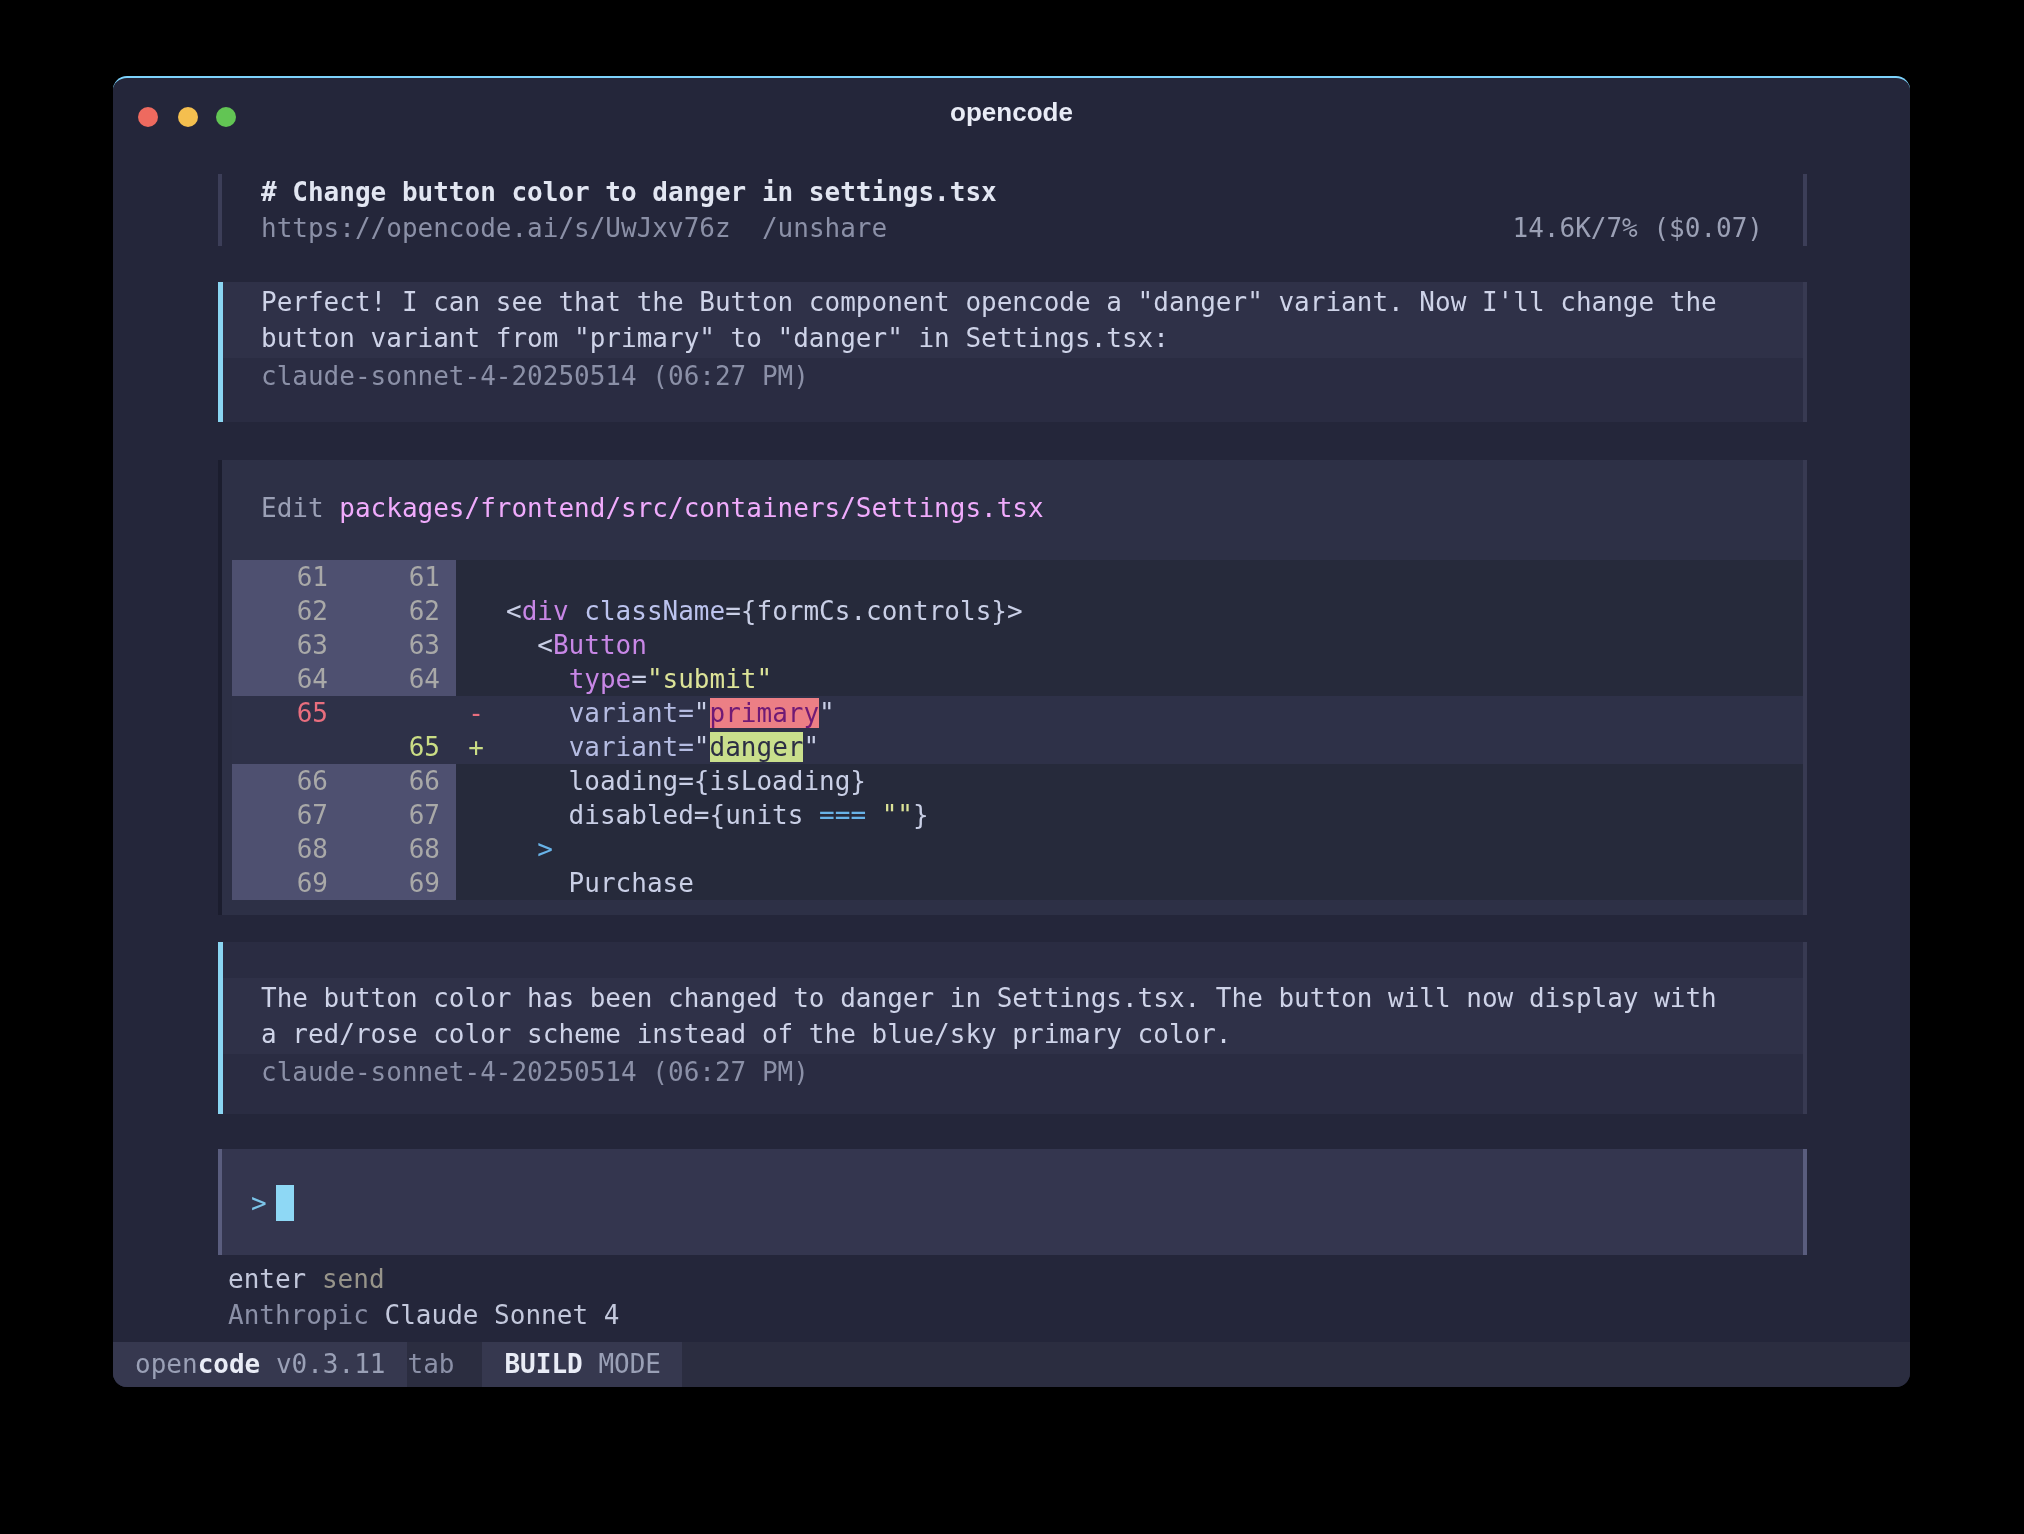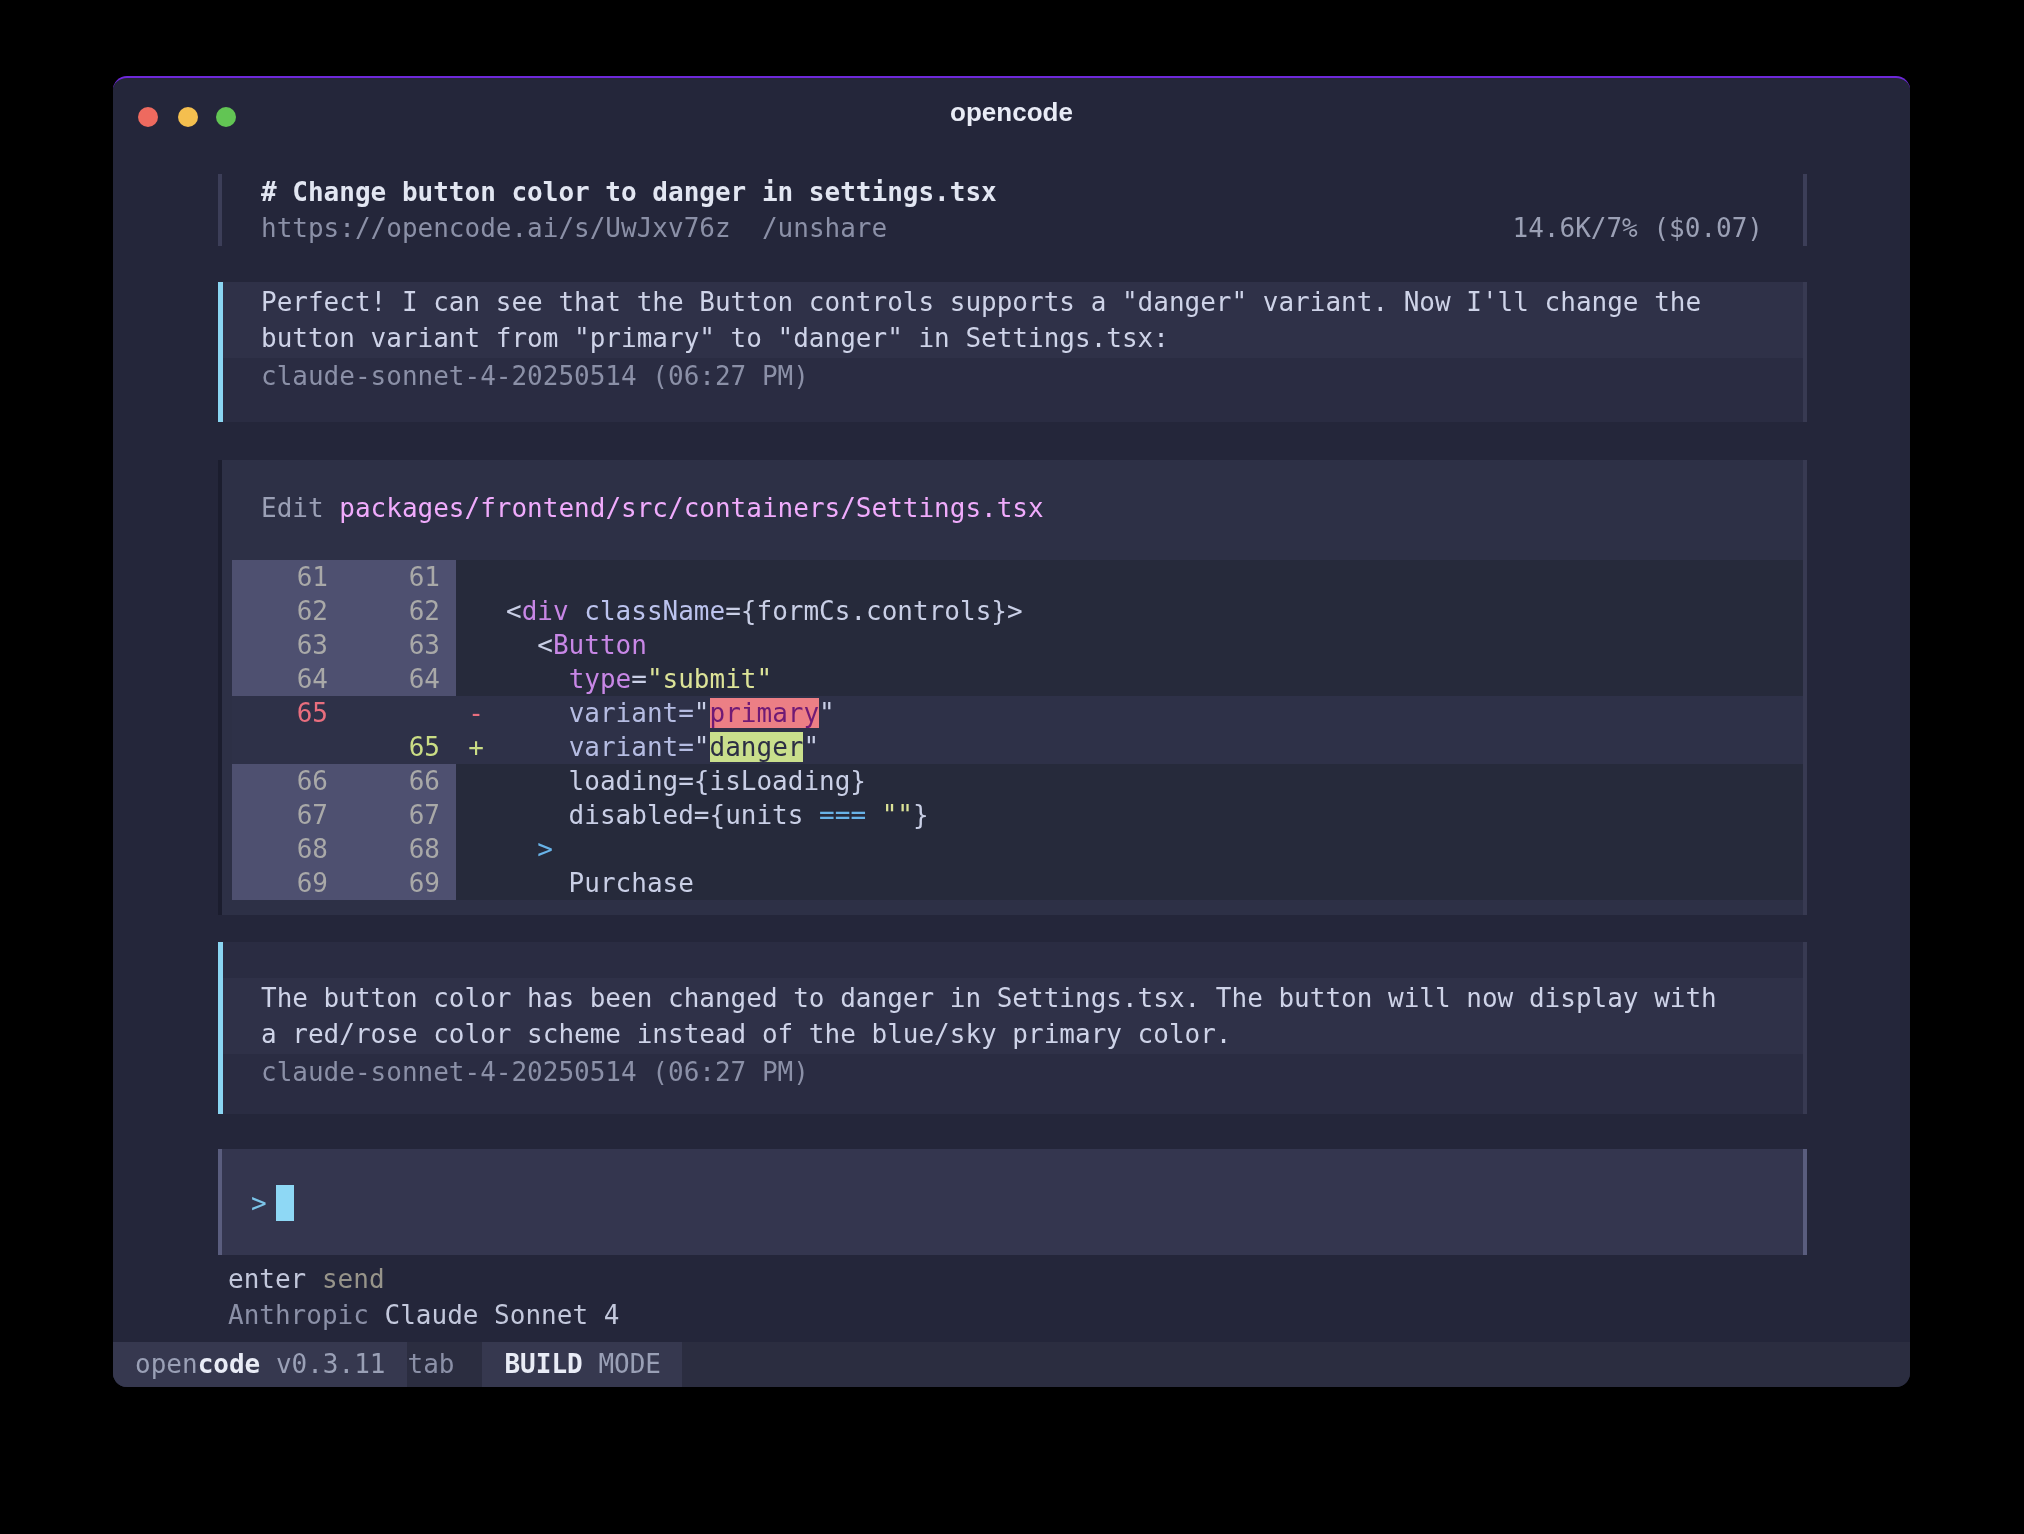--- a/index.html
+++ b/index.html
@@ -30,21 +30,21 @@
     --status-bg:#2b2d40;
     --segment-bg:#36384f;
   }
   *{margin:0;padding:0;box-sizing:border-box;}
   html,body{width:2024px;height:1534px;background:#000;overflow:hidden;}
   body{font-family:"DejaVu Sans Mono", monospace;font-size:26px;color:var(--text);}
 
   .window{
     position:absolute;left:113px;top:76px;width:1797px;height:1311px;
     background:var(--win-bg);border-radius:14px;overflow:hidden;
-    border-top:2px solid #6d28d9;
+    border-top:2px solid #7dd3fc;
   }
 
   
   .titlebar{position:relative;height:72px;}
   .traffic{position:absolute;top:29px;width:20px;height:20px;border-radius:50%;}
   .t-close{left:25px;background:#ee6a5f;}
   .t-min{left:65px;background:#f4bf4f;}
   .t-max{left:103px;background:#62c554;}
   .win-title{position:absolute;left:0;right:0;top:19px;text-align:center;
     font-family:"Liberation Sans", sans-serif;font-weight:bold;font-size:26px;color:var(--text-bright);}
@@ -128,21 +128,21 @@
   </div>
 
   <div class="block header-block">
     <div class="header-title"># Change button color to danger in settings.tsx</div>
     <div class="header-sub"><span>https://opencode.ai/s/UwJxv76z</span><span>  </span><span>/unshare</span></div>
     <div class="header-stats">14.6K/7% ($0.07)</div>
   </div>
 
   <div class="block msg-block first">
     <div class="para-band" id="msg0-lines">
-        <div class="msg-line">Perfect! I can see that the Button controls supports a "danger" variant. Now I'll change the</div>
+        <div class="msg-line">Perfect! I can see that the Button component opencode a "danger" variant. Now I'll change the</div>
         <div class="msg-line">button variant from "primary" to "danger" in Settings.tsx:</div>
       </div>
     <div class="msg-meta">claude-sonnet-4-20250514 (06:27 PM)</div>
   </div>
 
   <div class="block tool-block">
     <div class="tool-header"><span class="tool-action">Edit </span><span class="tool-file">packages/frontend/src/containers/Settings.tsx</span></div>
     <div class="diff" id="diff-body">
         <div class="diff-row ctx">
           <span class="col-old">61</span>

